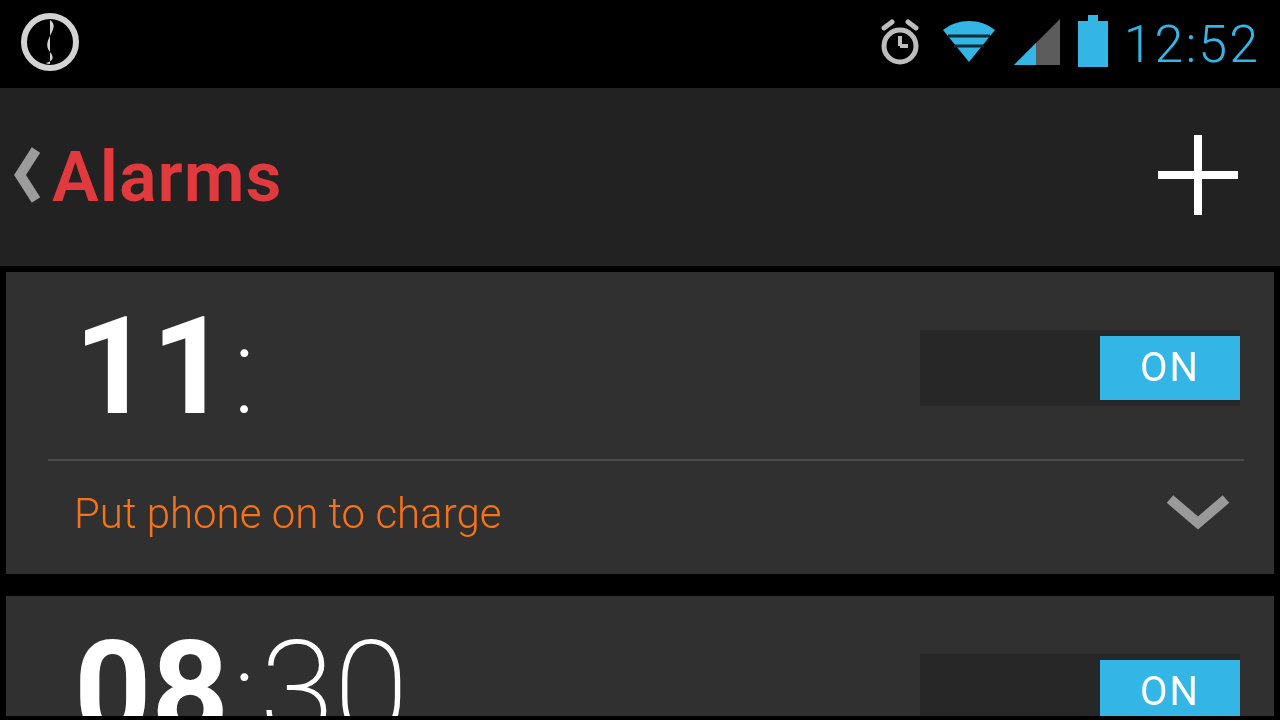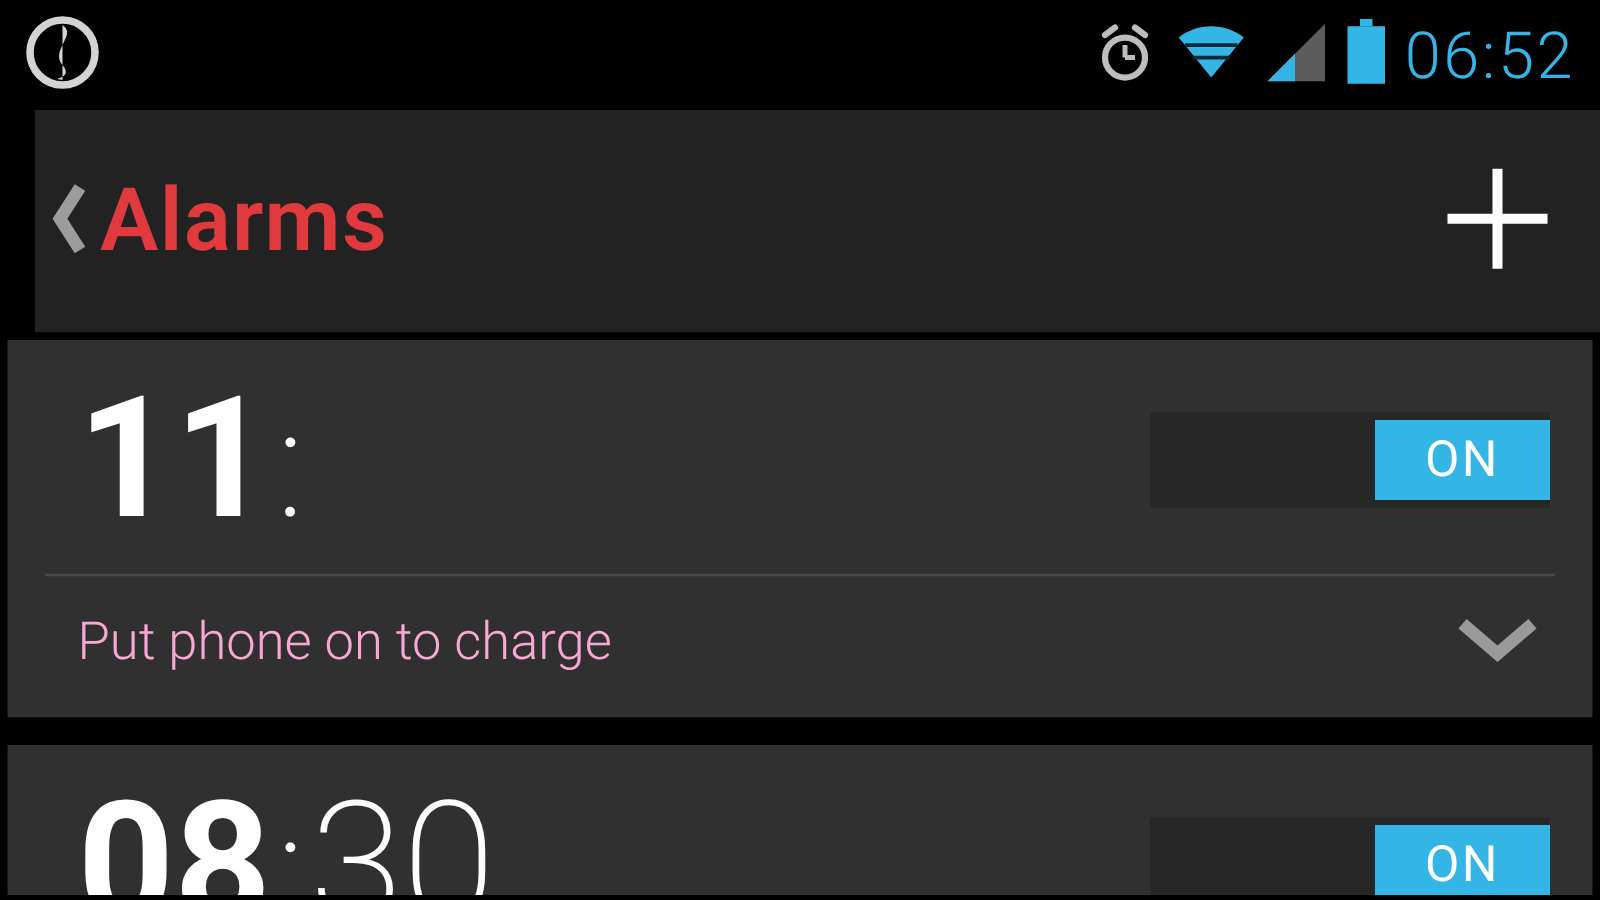--- a/index.html
+++ b/index.html
@@ -5,40 +5,40 @@
   html,body{margin:0;padding:0;width:1280px;height:720px;background:#000;font-family:Roboto,"Helvetica Neue",Arial,sans-serif;overflow:hidden;}
   *{box-sizing:border-box;}
 
   
   .status-bar{position:relative;height:88px;background:#000;display:flex;align-items:center;justify-content:space-between;padding:0 20px;}
   .status-left{display:flex;align-items:center;}
   .status-right{display:flex;align-items:center;gap:14px;}
   .status-time{color:#33b5e5;font-size:52px;font-weight:300;letter-spacing:2px;}
 
   
-  .app-bar{height:178px;background:#222222;display:flex;align-items:center;justify-content:space-between;padding:0 40px 0 10px;margin-left:28px;}
+  .app-bar{height:178px;background:#222222;display:flex;align-items:center;justify-content:space-between;padding:0 40px 0 10px;}
   .app-bar-left{display:flex;align-items:center;gap:8px;}
   .app-title{color:#e03a3e;font-size:70px;font-weight:600;letter-spacing:1px;}
   .back-chevron{display:inline-block;}
 
   
   .alarm-list{background:#000;padding-top:6px;}
 
-  .alarm-card{background:#303030;margin:0 6px;padding-bottom:0;}
+  .alarm-card{background:#303030;margin:0 6px;padding-bottom:0;padding-left:12px;}
   .alarm-top{display:flex;align-items:center;justify-content:space-between;padding:28px 34px 24px 56px;}
   .alarm-time{color:#fff;font-weight:300;display:flex;align-items:baseline;}
   .alarm-hour{font-size:135px;font-weight:700;line-height:1;}
   .alarm-colon{font-size:120px;font-weight:200;line-height:1;margin:0 4px;}
   .alarm-min{font-size:135px;font-weight:200;line-height:1;}
   .toggle{display:flex;align-items:center;}
   .toggle-track{width:320px;height:76px;background:#272727;display:flex;align-items:center;justify-content:flex-end;}
   .toggle-knob{background:#33b5e5;color:#fff;font-size:40px;font-weight:400;letter-spacing:2px;display:flex;align-items:center;justify-content:center;width:140px;height:64px;}
   .alarm-sep{height:2px;background:#4a4a4a;margin:0 30px;}
   .alarm-bottom{display:flex;align-items:center;justify-content:space-between;padding:28px 40px 36px 56px;}
-  .alarm-label{color:#f9a8d4;font-size:42px;font-weight:300;}
+  .alarm-label{color:#f97316;font-size:42px;font-weight:300;}
   .spacer{height:22px;background:#000;}
 
   
   .alarm-card.peek{height:120px;overflow:hidden;text-align:center;}
 </style>
 </head>
 <body>
 
 <div class="status-bar">
   <div class="status-left">
@@ -71,21 +71,21 @@
         <path d="M2 48 L48 48 L48 2 Z" fill="#5c5c5c"></path>
         <path d="M2 48 L24 48 L24 26 Z" fill="#33b5e5"></path>
       </svg>
     </span>
     <span>
       <svg width="34" height="54" viewBox="0 0 34 54">
         <rect x="12" y="0" width="10" height="6" fill="#33b5e5"></rect>
         <rect x="2" y="6" width="30" height="46" fill="#33b5e5"></rect>
       </svg>
     </span>
-    <span class="status-time">06:52</span>
+    <span class="status-time">12:52</span>
   </div>
 </div>
 
 <div class="app-bar">
   <div class="app-bar-left">
     <span class="back-chevron">
       <svg width="34" height="62" viewBox="0 0 34 62">
         <polyline points="26,6 10,31 26,56" fill="none" stroke="#9c9c9c" stroke-width="10" stroke-linecap="butt" stroke-linejoin="miter"></polyline>
       </svg>
     </span>

